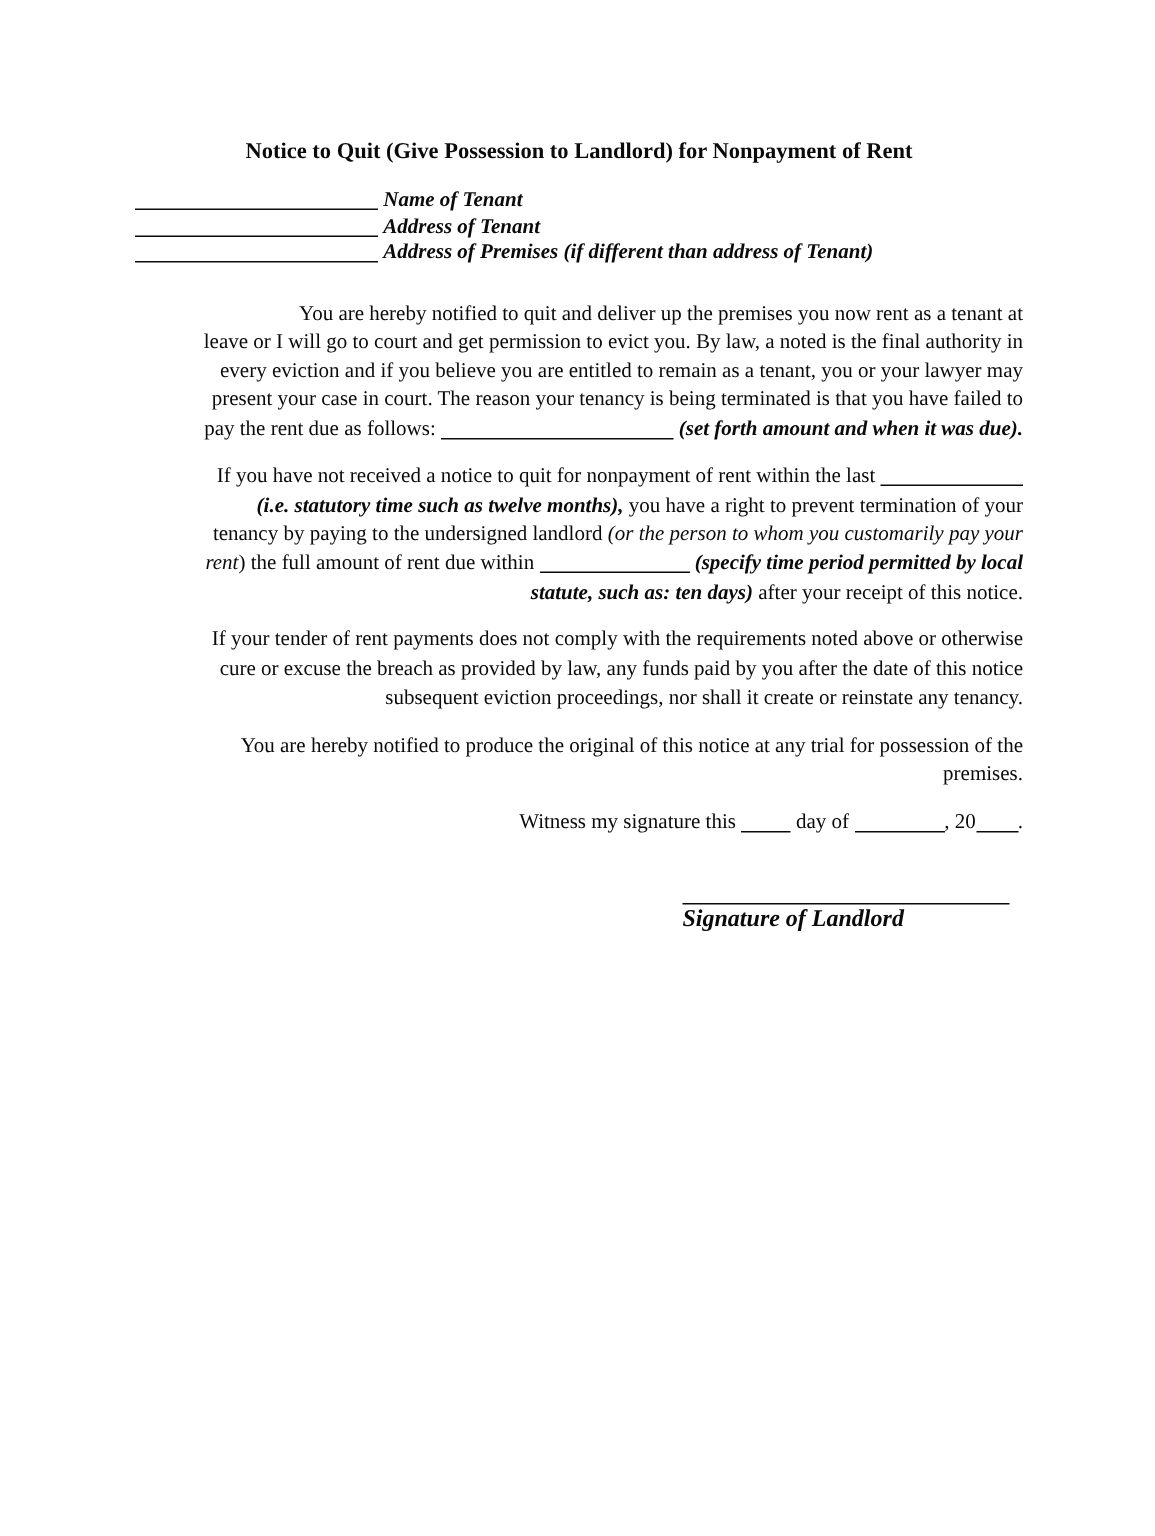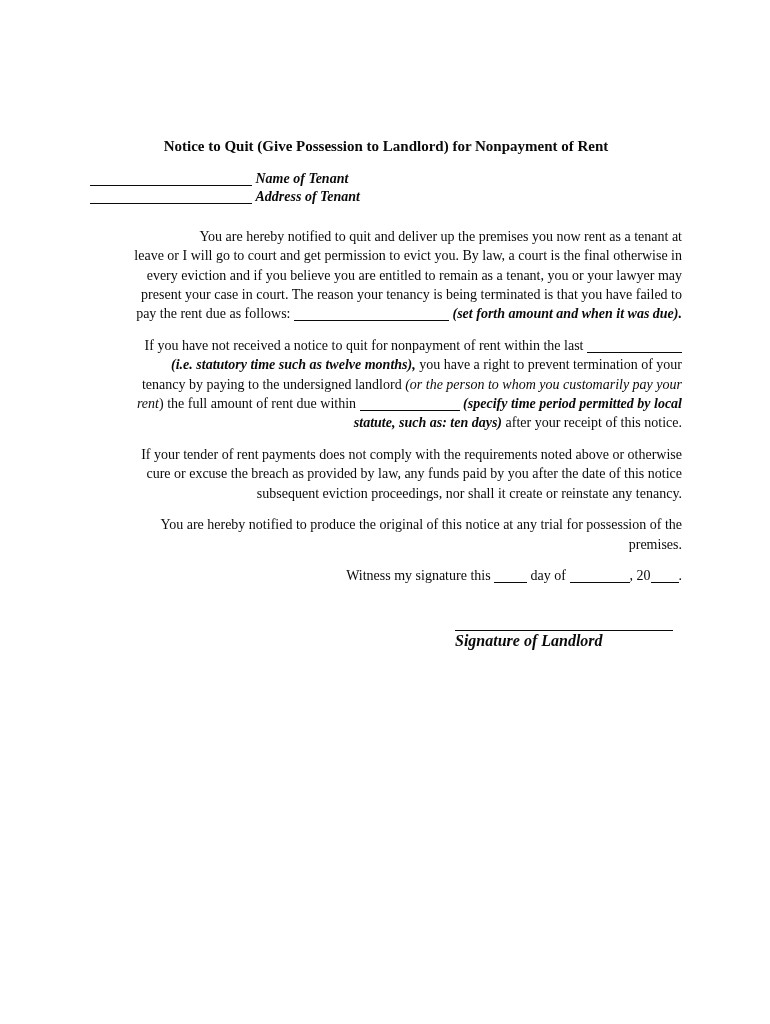--- a/index.html
+++ b/index.html
@@ -19,21 +19,20 @@
     font-size: 14px;
     color: #0a0a0a;
   }
   .doc-title {
     font-weight: bold;
     font-size: 15px;
     line-height: 20px;
     text-align: center;
     margin-bottom: 14px;
     white-space: nowrap;
-    margin-top: 45px;
   }
   .tenant-block { margin-bottom: 22px; }
   .tenant-line {
     line-height: 17.5px;
     white-space: pre;
   }
   .para { margin: 0 0 12.5px 0; }
   .line {
     line-height: 19.3px;
     white-space: pre;
@@ -67,26 +66,27 @@
 </style>
 </head>
 <body>
 
 <div class="page" style="background: rgb(255, 255, 255); color: rgb(10, 10, 10);">
   <div class="doc-title">Notice to Quit (Give Possession to Landlord) for Nonpayment of Rent</div>
 
   <div class="tenant-block" id="tenant-block">
       <div class="tenant-line"><span class="blank" style="width: 162px; border-bottom-color: rgb(10, 10, 10);"></span><span class=""> </span><span class="b i">Name of Tenant</span></div>
       <div class="tenant-line"><span class="blank" style="width: 162px; border-bottom-color: rgb(10, 10, 10);"></span><span class=""> </span><span class="b i">Address of Tenant</span></div>
+      <div class="tenant-line"><span class="blank" style="width: 162px; border-bottom-color: rgb(10, 10, 10);"></span><span class=""> </span><span class="b i">Address of Premises (if different than address of Tenant)</span></div>
     </div>
 
   <div id="document-body">
       <div class="para">
         <div class="line"><span class="">You are hereby notified to quit and deliver up the premises you now rent as a tenant at</span></div>
-        <div class="line"><span class="">leave or I will go to court and get permission to evict you. By law, a court is the final otherwise in</span></div>
+        <div class="line"><span class="">leave or I will go to court and get permission to evict you. By law, a noted is the final authority in</span></div>
         <div class="line"><span class="">every eviction and if you believe you are entitled to remain as a tenant, you or your lawyer may</span></div>
         <div class="line"><span class="">present your case in court. The reason your tenancy is being terminated is that you have failed to</span></div>
         <div class="line"><span class="">pay the rent due as follows: </span><span class="blank" style="width: 155px; border-bottom-color: rgb(10, 10, 10);"></span><span class=""> </span><span class="b i">(set forth amount and when it was due).</span></div>
       </div>
       <div class="para">
         <div class="line"><span class="">If you have not received a notice to quit for nonpayment of rent within the last </span><span class="blank" style="width: 95px; border-bottom-color: rgb(10, 10, 10);"></span></div>
         <div class="line"><span class="b i">(i.e. statutory time such as twelve months),</span><span class=""> you have a right to prevent termination of your</span></div>
         <div class="line"><span class="">tenancy by paying to the undersigned landlord </span><span class="i">(or the person to whom you customarily pay your</span></div>
         <div class="line"><span class="i">rent</span><span class="">) the full amount of rent due within </span><span class="blank" style="width: 100px; border-bottom-color: rgb(10, 10, 10);"></span><span class=""> </span><span class="b i">(specify time period permitted by local</span></div>
         <div class="line"><span class="b i">statute, such as: ten days)</span><span class=""> after your receipt of this notice.</span></div>

